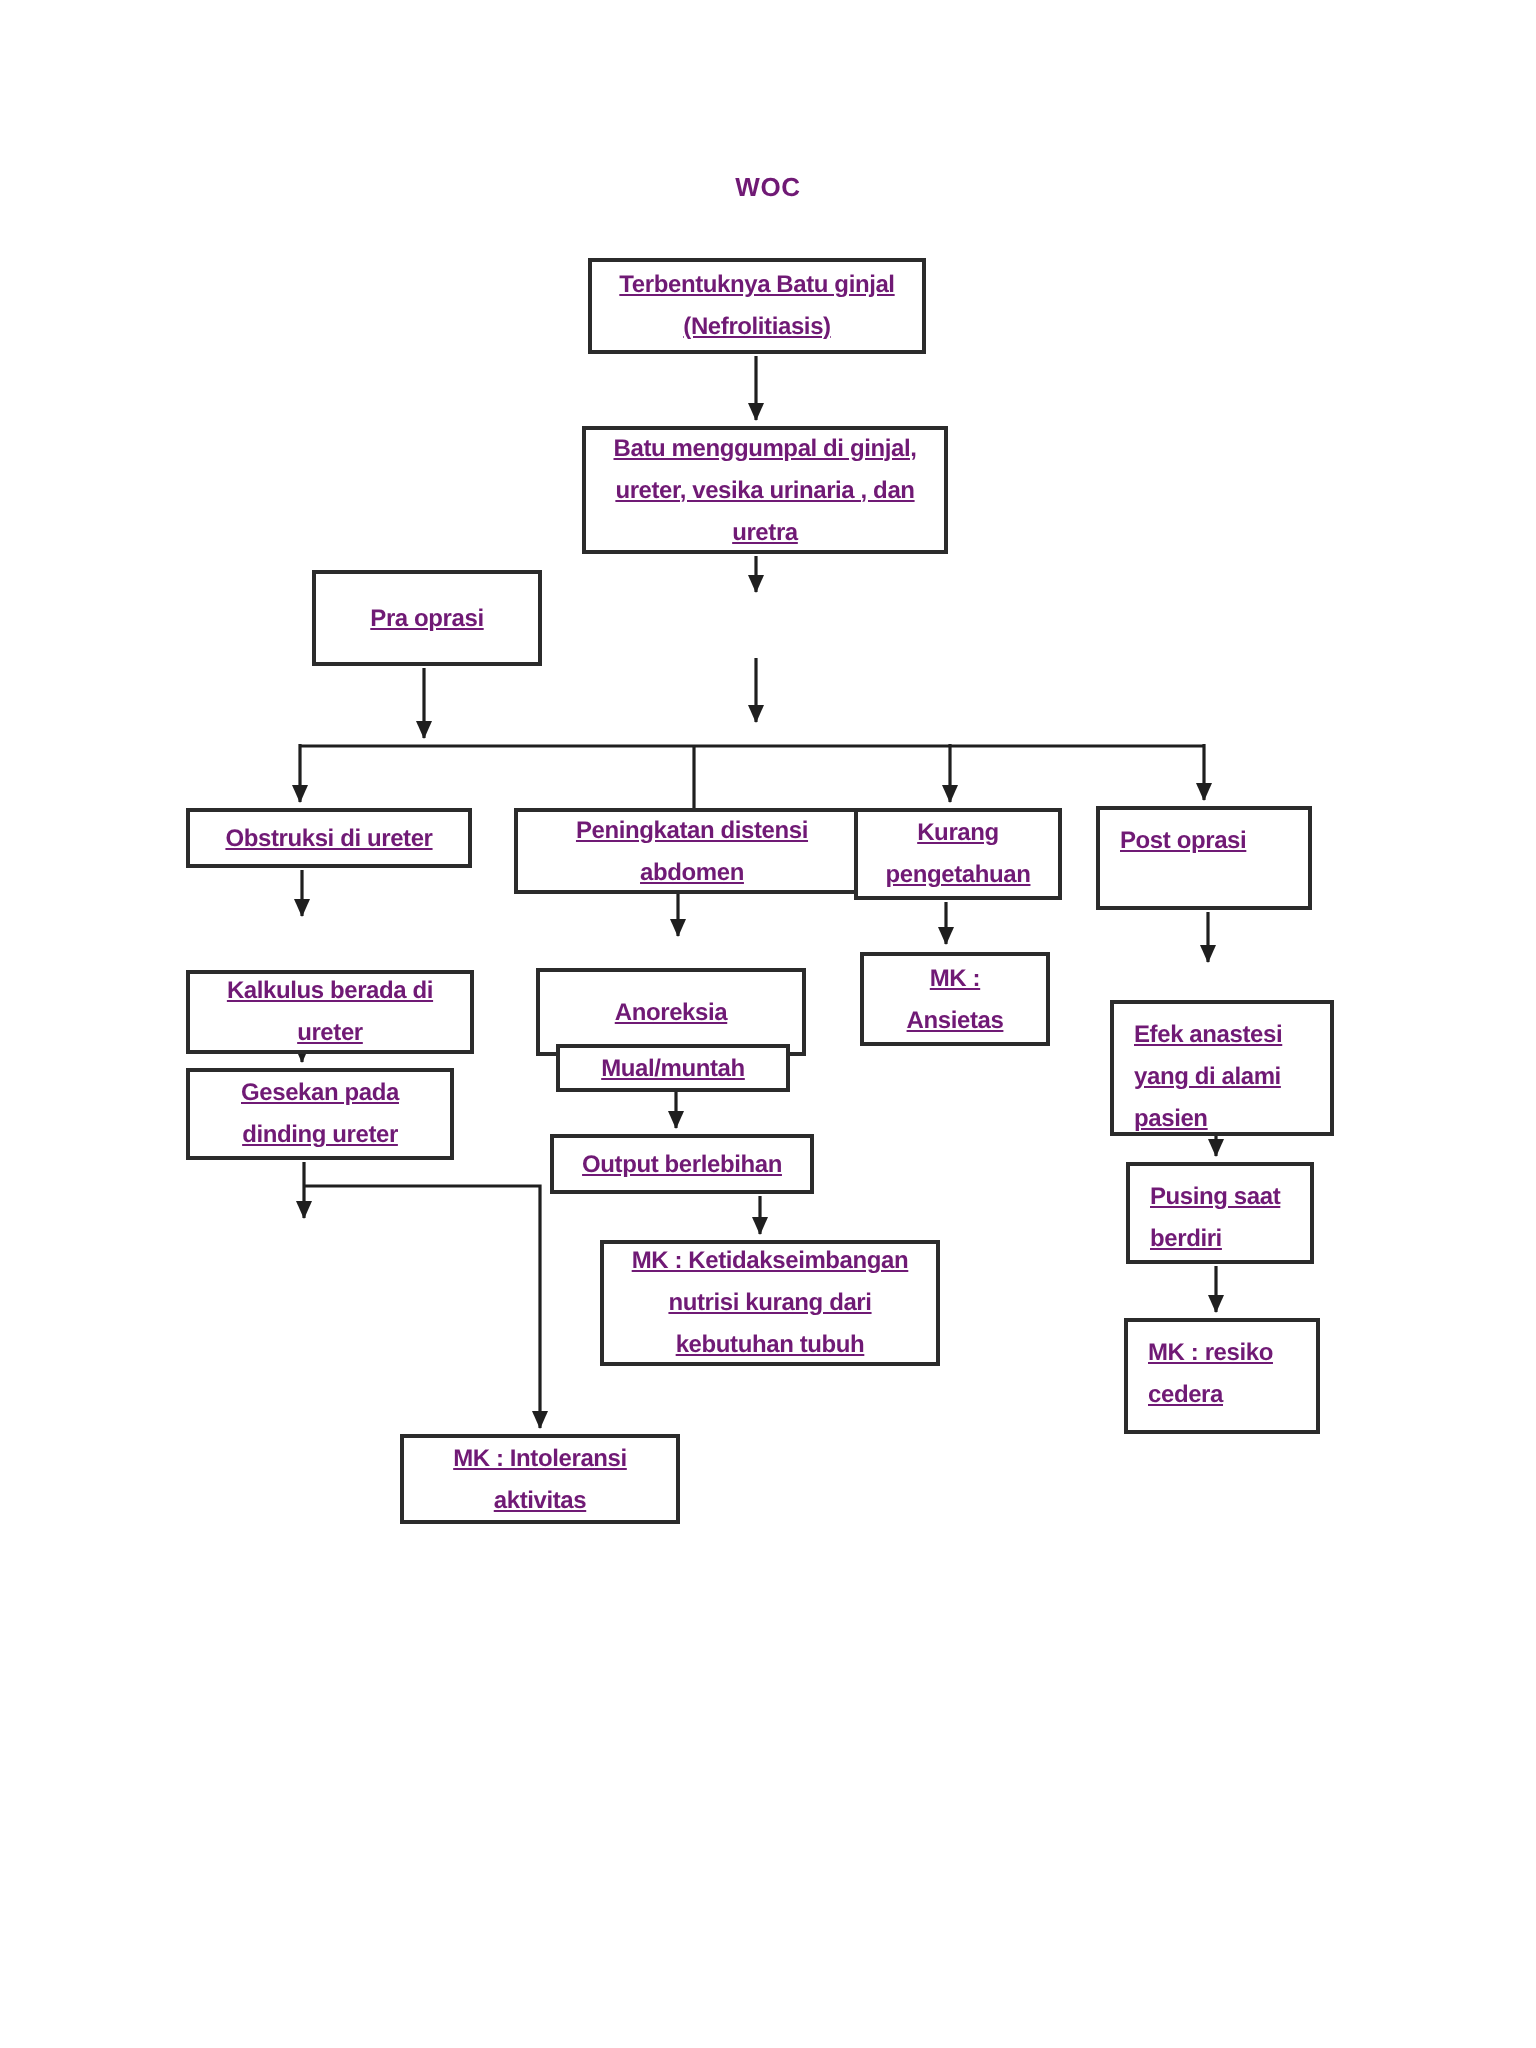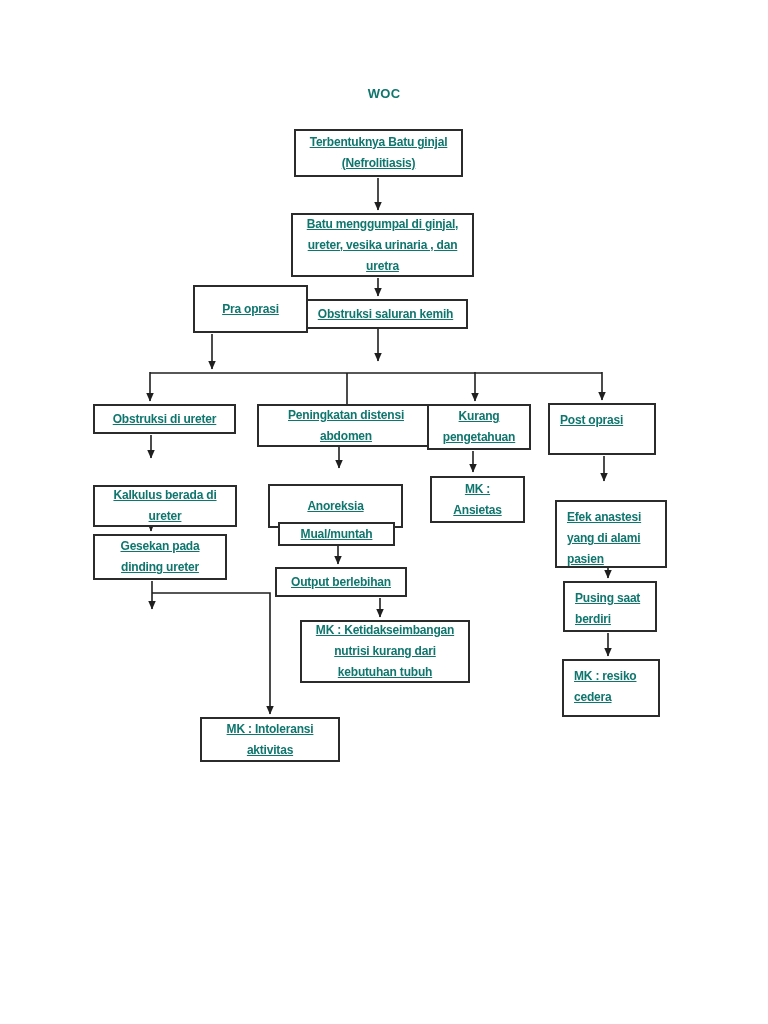--- a/index.html
+++ b/index.html
@@ -1,18 +1,18 @@
 <!DOCTYPE html>
 <html><head>
 <meta charset="utf-8">
 <style>
   html,body{margin:0;padding:0;background:#ffffff;}
   .page{
     position:relative;width:768px;height:1024px;background:#ffffff;
-    font-family:"Liberation Sans",sans-serif;overflow:hidden;color:#0f766e;
+    font-family:"Liberation Sans",sans-serif;overflow:hidden;color:#701a75;
   }
   .edges-svg{position:absolute;left:0;top:0;width:768px;height:1024px;}
   .diagram-title{
     position:absolute;left:294px;top:86px;width:180px;text-align:center;
     font-weight:700;font-size:13px;letter-spacing:.3px;
   }
   .node{
     position:absolute;box-sizing:border-box;background:#ffffff;
     border:2px solid #2b2b2b;display:flex;flex-direction:column;
     justify-content:center;align-items:center;text-align:center;
@@ -64,25 +64,22 @@
     <span>Terbentuknya Batu ginjal</span>
     <span>(Nefrolitiasis)</span>
   </div>
 
   <div class="node" style="left:291px;top:213px;width:183px;height:64px;">
     <span>Batu menggumpal di ginjal,</span>
     <span>ureter, vesika urinaria , dan</span>
     <span>uretra</span>
   </div>
 
-  <div class="node" style="left:303px;top:299px;width:165px;height:30px;">
-    <span>Obstruksi saluran kemih</span>
-  </div>
 
-  <div class="node" style="left:156px;top:285px;width:115px;height:48px;margin-left:37px;">
+  <div class="node" style="left:156px;top:285px;width:115px;height:48px;">
     <span>Pra oprasi</span>
   </div>
 
   <div class="node" style="left:93px;top:404px;width:143px;height:30px;">
     <span>Obstruksi di ureter</span>
   </div>
 
   <div class="node" style="left:257px;top:404px;width:178px;height:43px;">
     <span>Peningkatan distensi</span>
     <span>abdomen</span>

